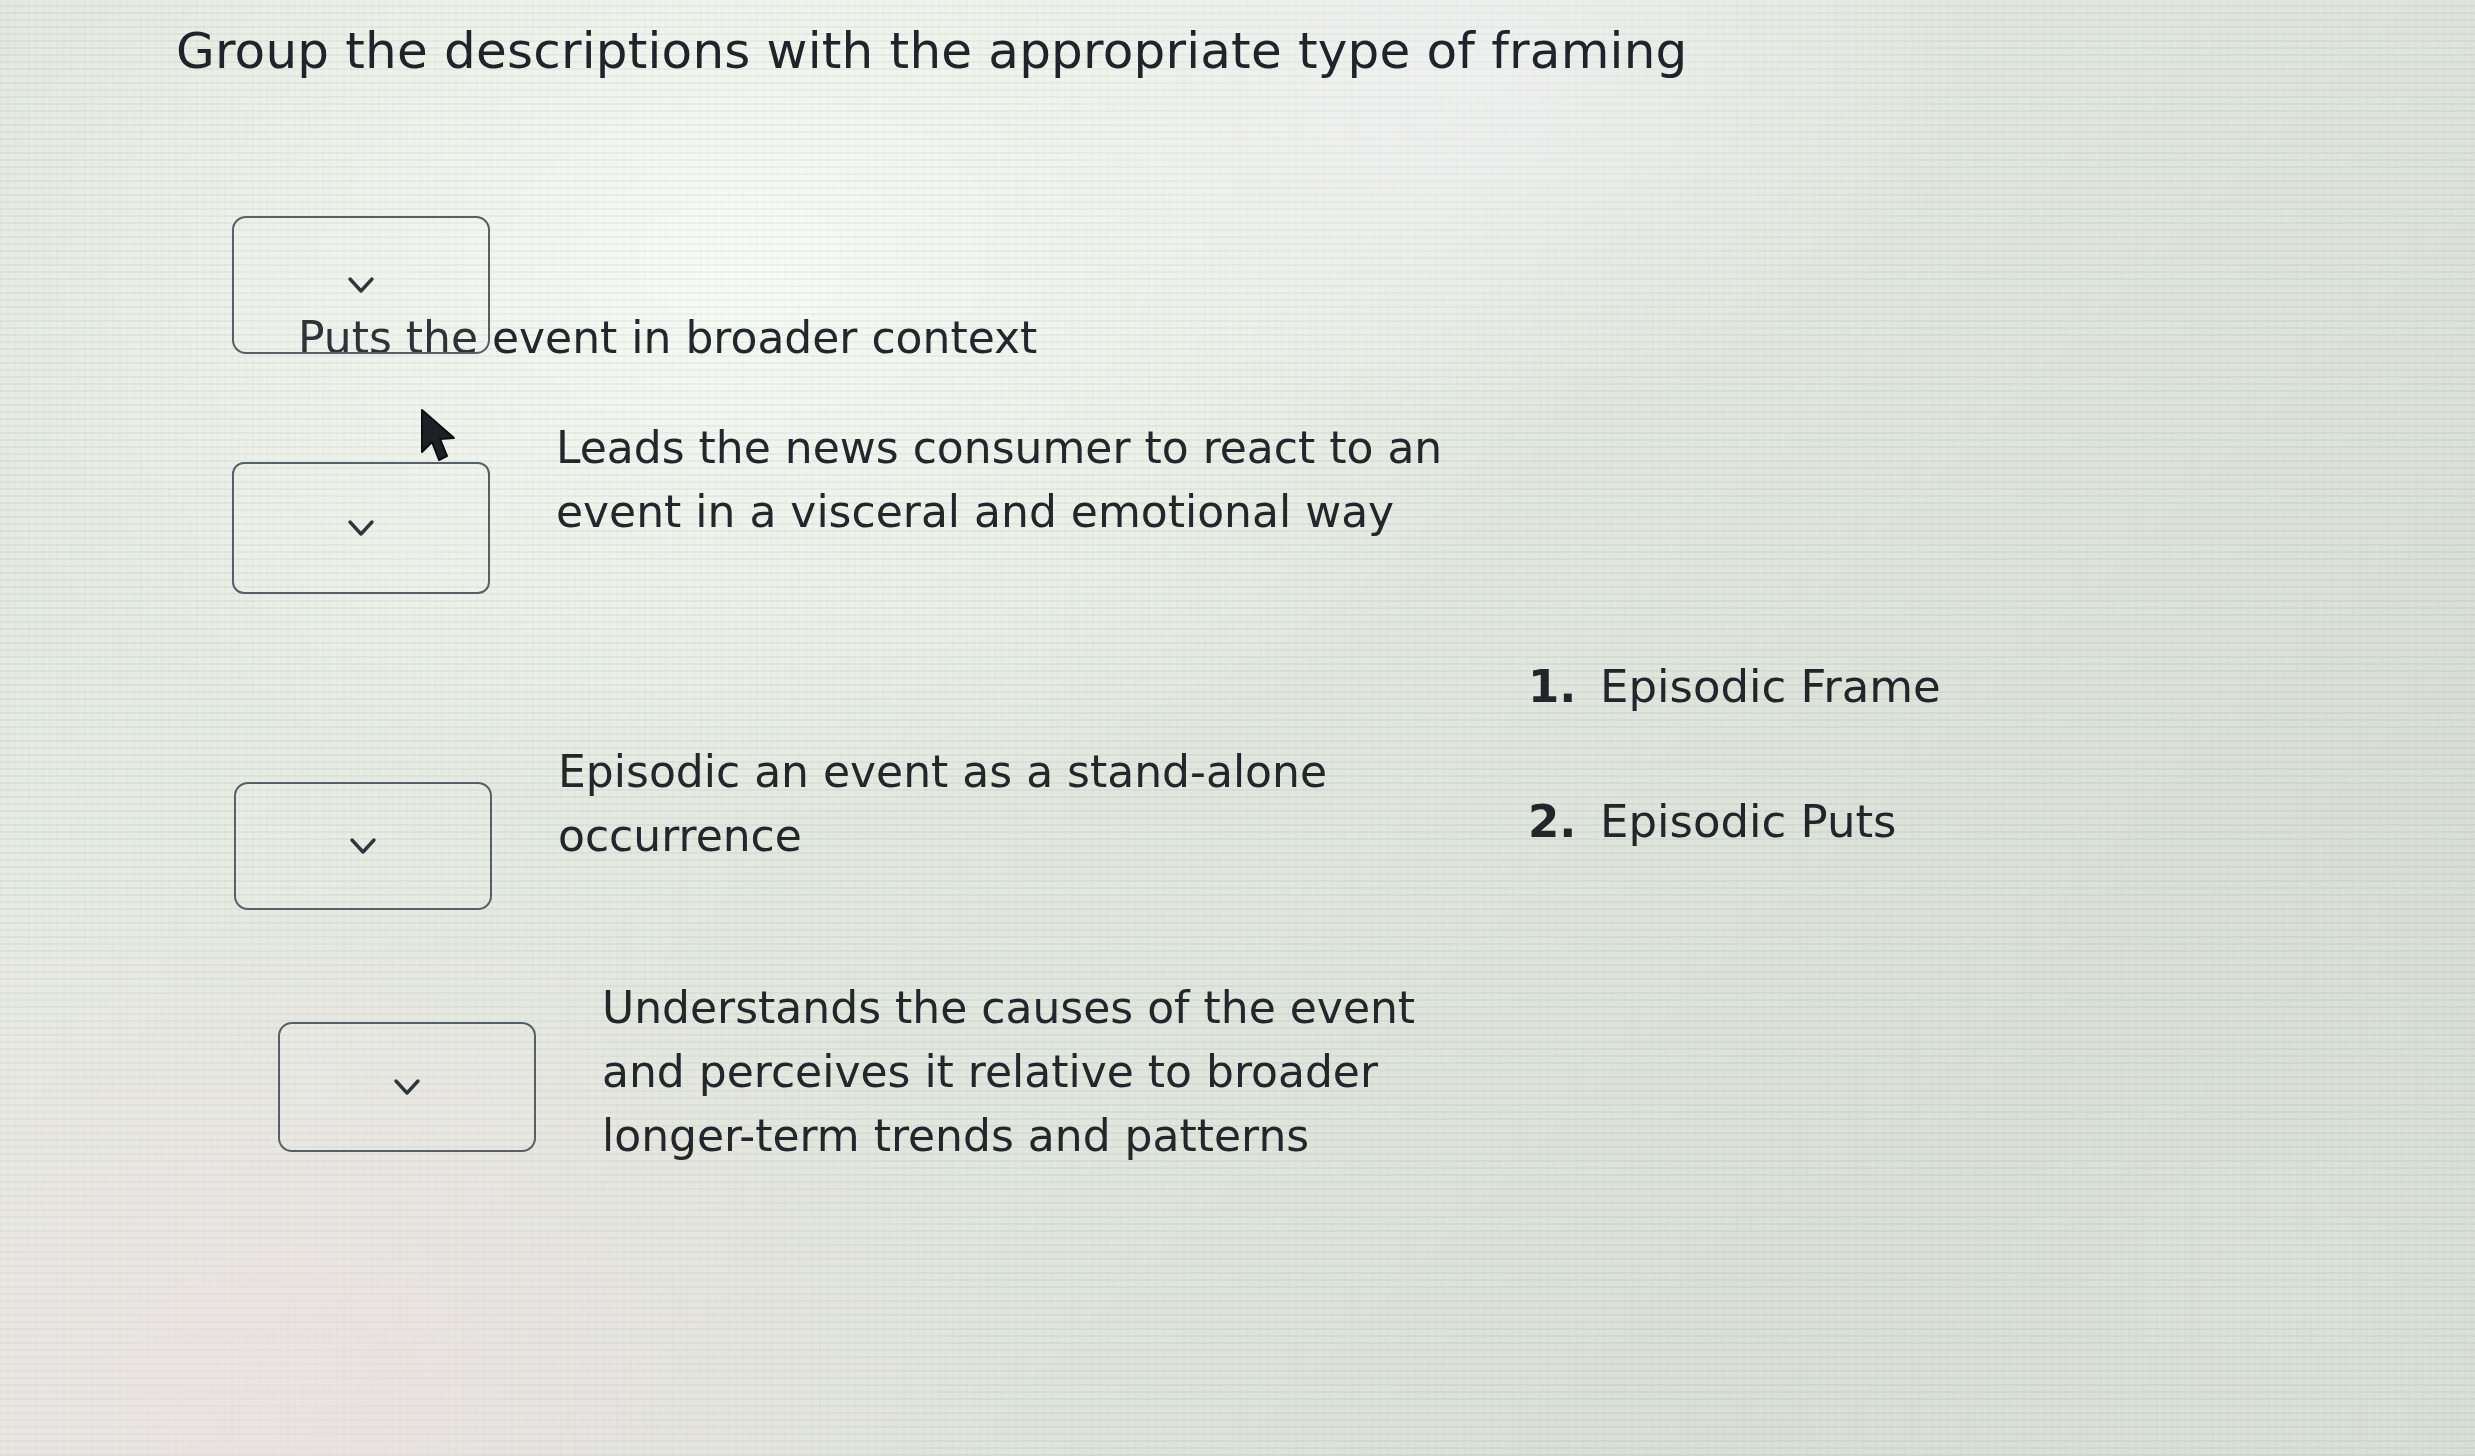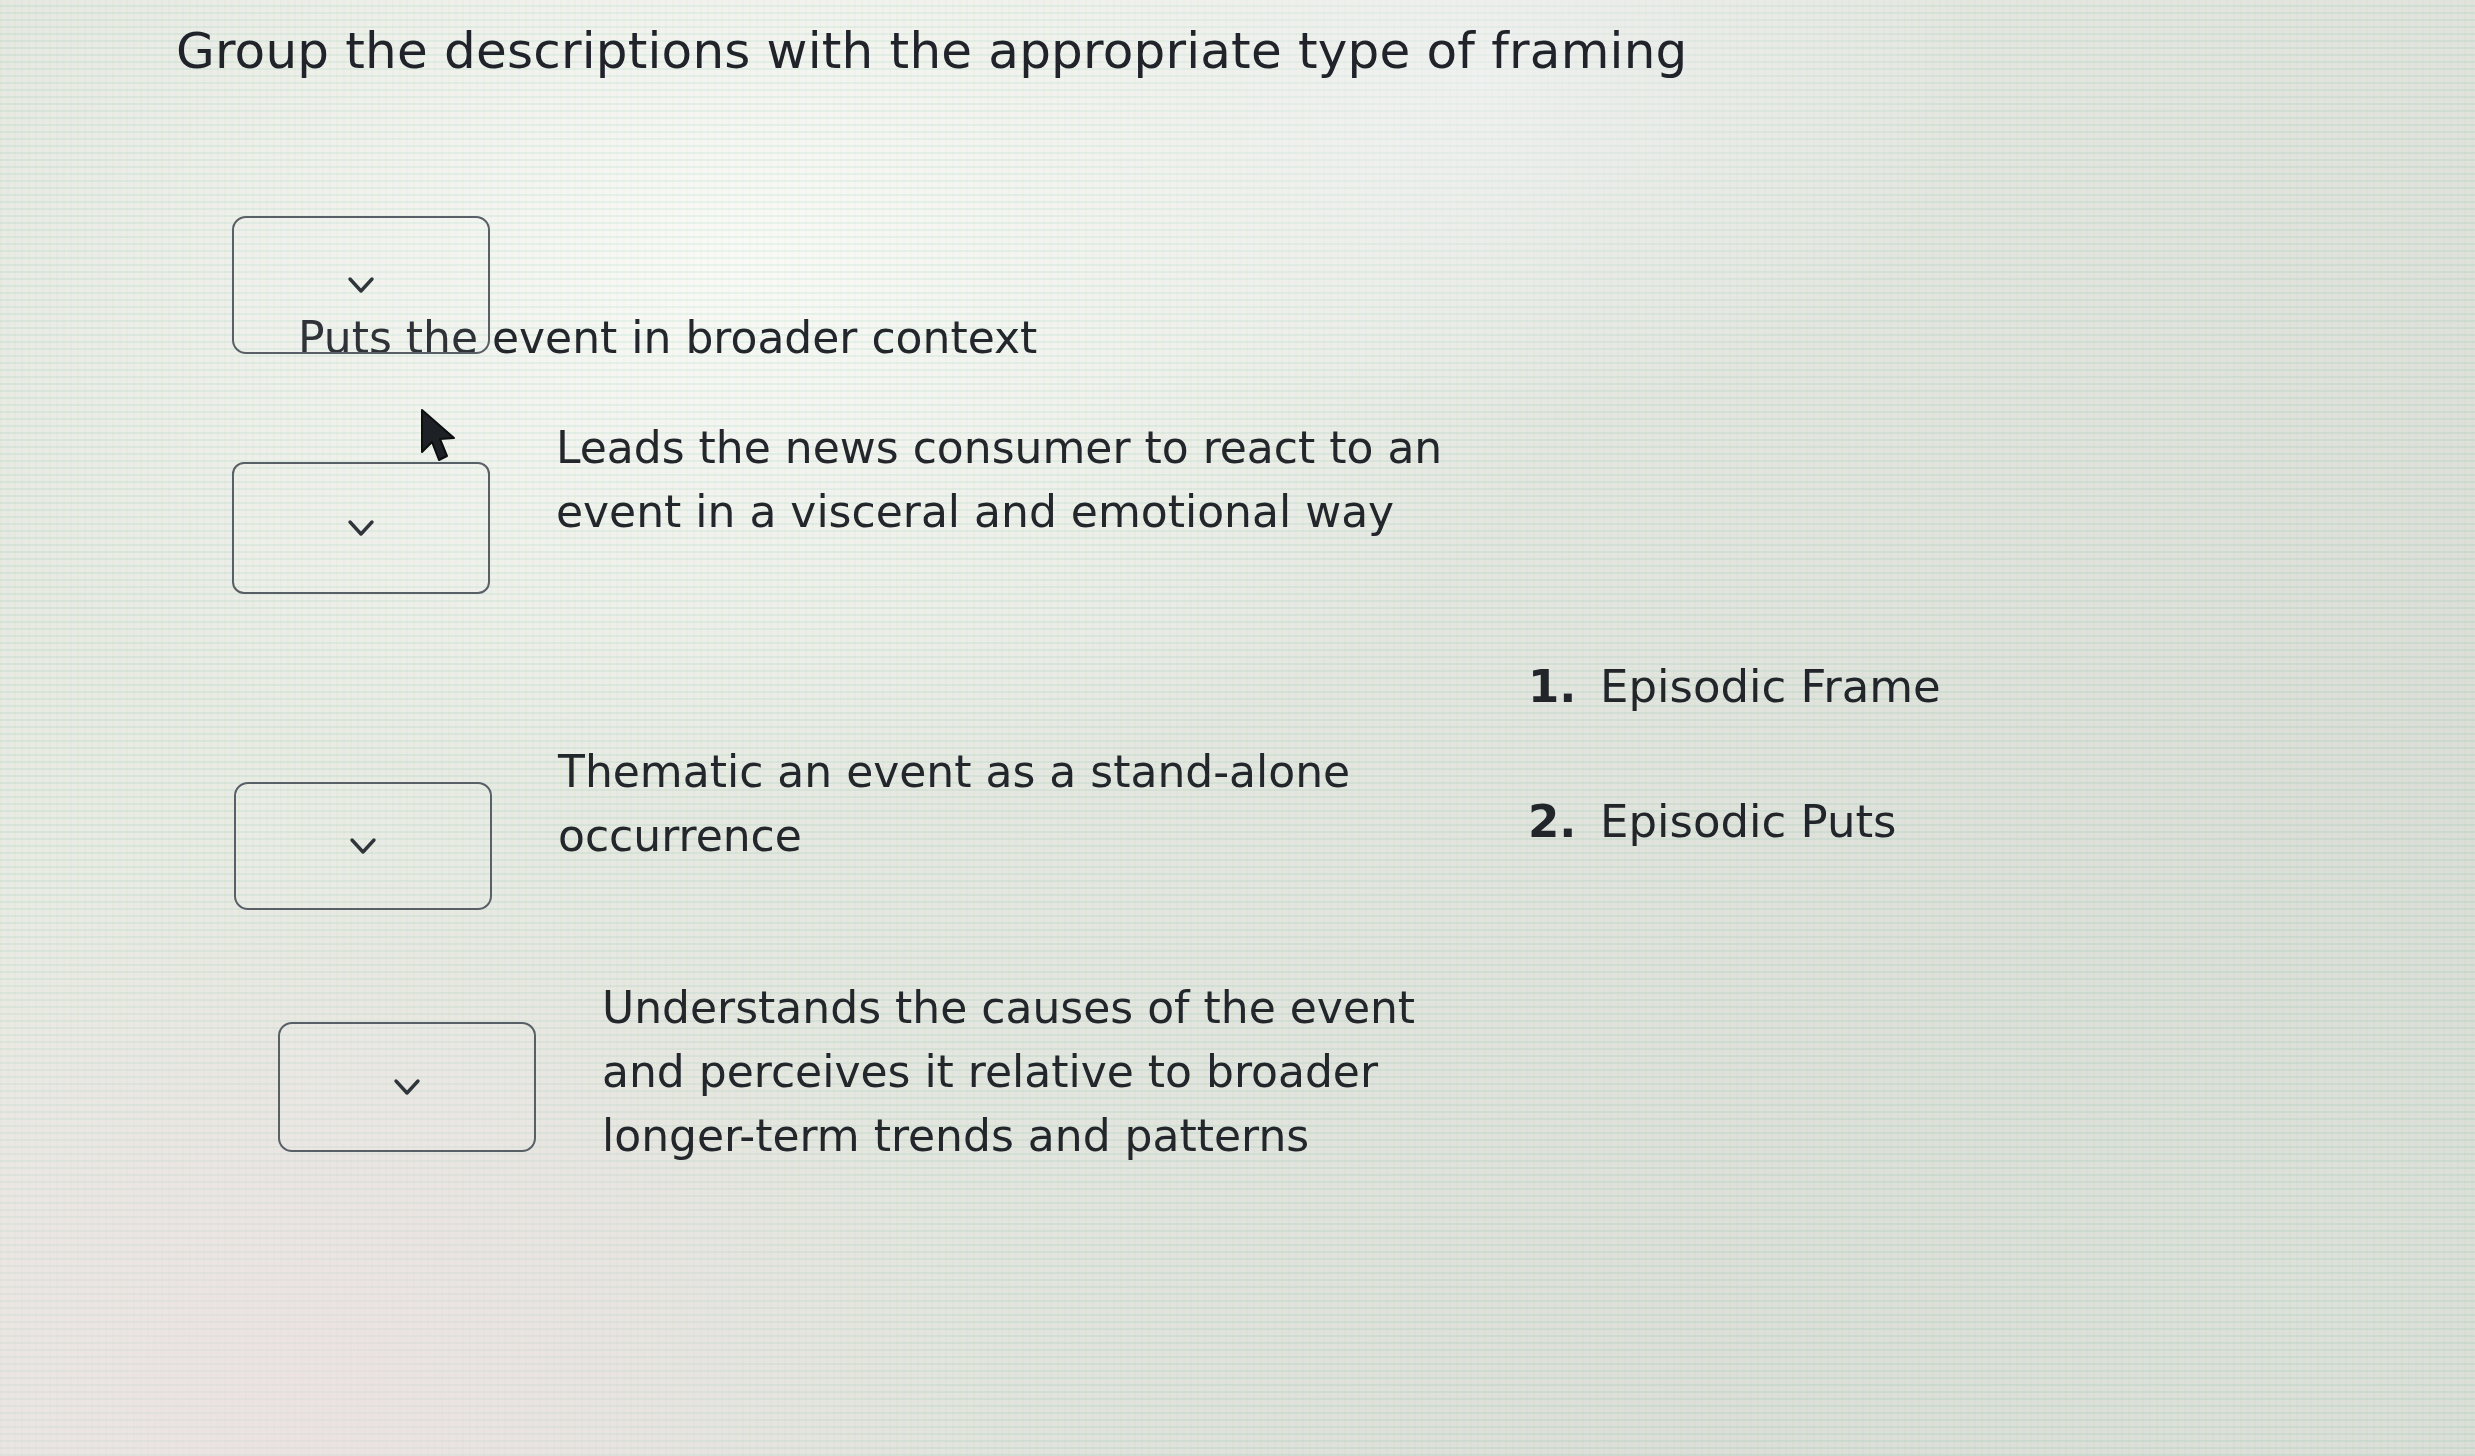--- a/index.html
+++ b/index.html
@@ -172,21 +172,21 @@
     </div>
 
     <div class="row row-3">
       <div class="select-box">
         <span class="chev">
           <svg width="34" height="34" viewBox="0 0 34 34">
             <path d="M6 11 L17 23 L28 11" fill="none" stroke="#30353b" stroke-width="3.4" stroke-linecap="round" stroke-linejoin="round"></path>
           </svg>
         </span>
       </div>
-      <div class="desc">Thematic an event as a stand-alone occurrence</div>
+      <div class="desc">Episodic an event as a stand-alone occurrence</div>
     </div>
 
     <div class="row row-4">
       <div class="select-box">
         <span class="chev">
           <svg width="34" height="34" viewBox="0 0 34 34">
             <path d="M6 11 L17 23 L28 11" fill="none" stroke="#30353b" stroke-width="3.4" stroke-linecap="round" stroke-linejoin="round"></path>
           </svg>
         </span>
       </div>

